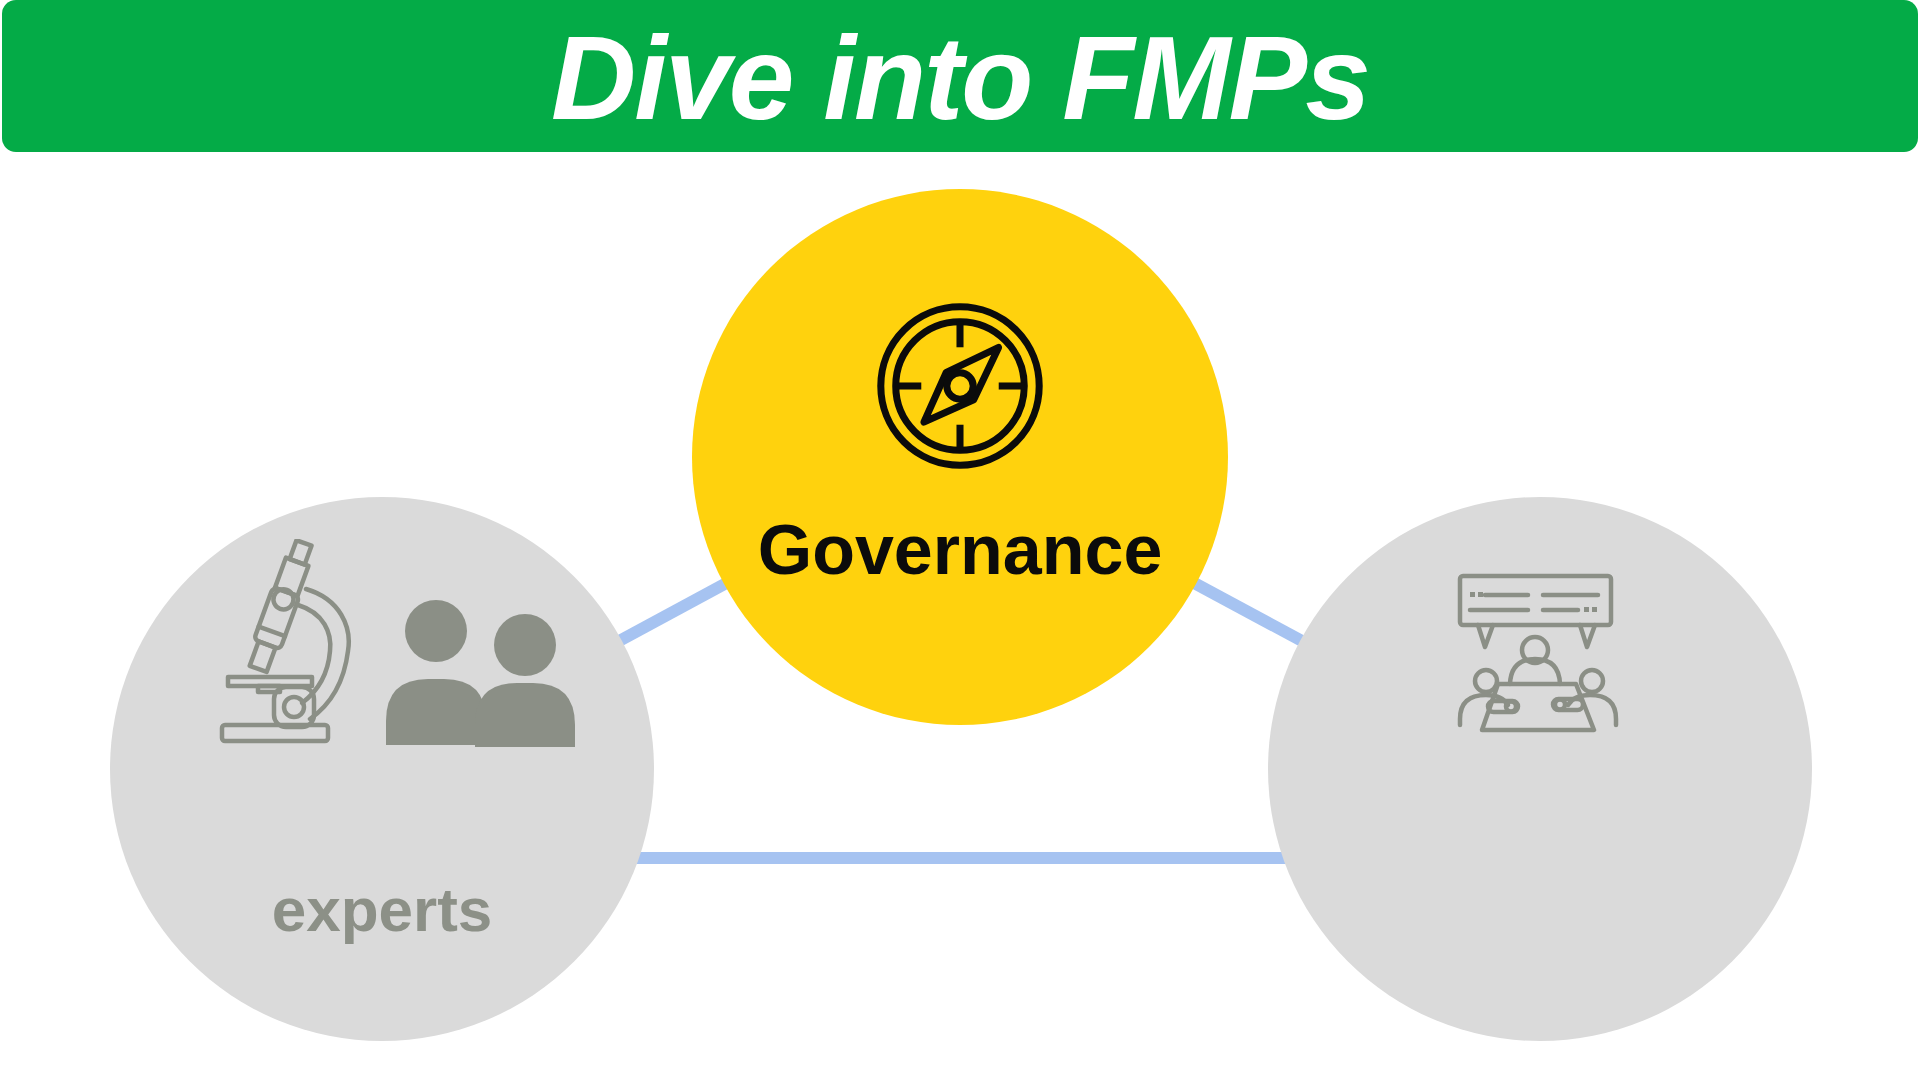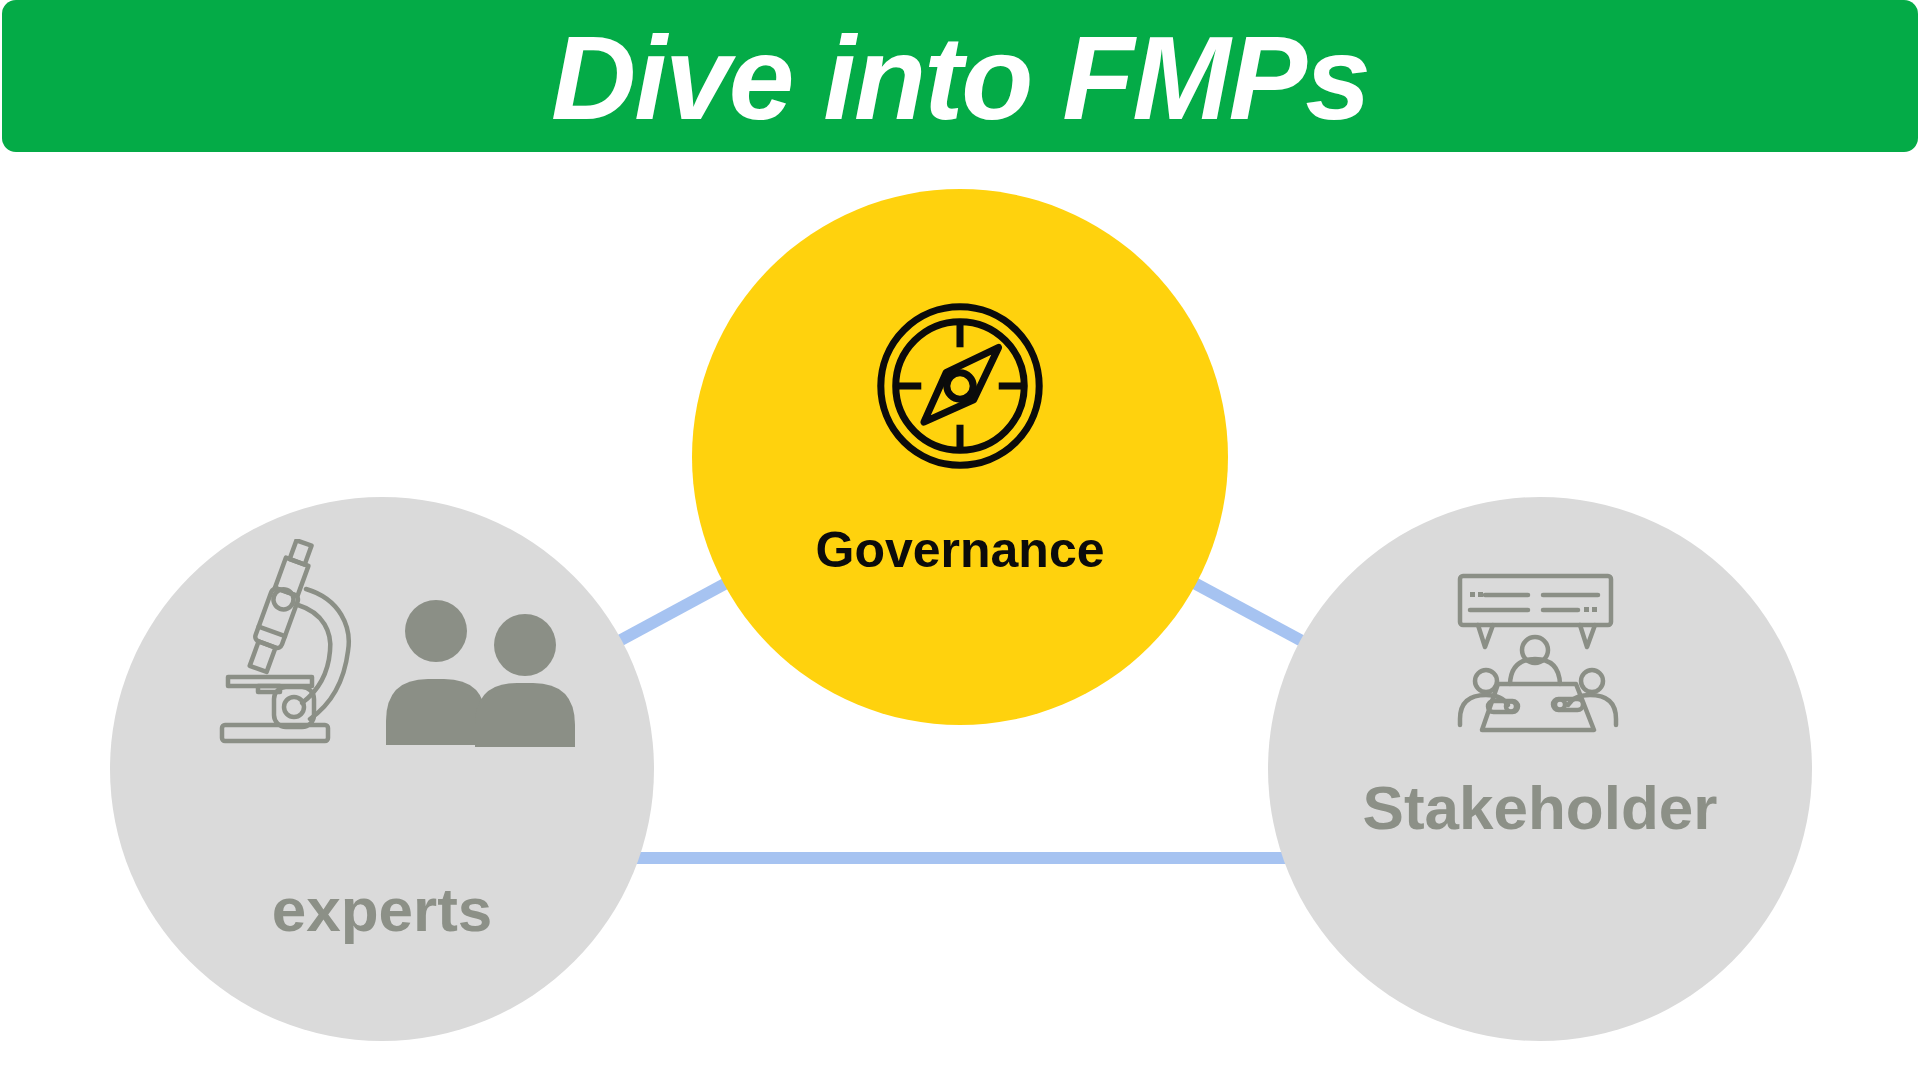--- a/index.html
+++ b/index.html
@@ -22,21 +22,21 @@
   .edge{stroke:#A6C3F1;stroke-width:12;fill:none;}
   
   .node{position:absolute;border-radius:50%;}
   .node-governance{left:692px;top:189px;width:536px;height:536px;background:#FFD20D;}
   .node-partners{left:110px;top:497px;width:544px;height:544px;background:#DADADA;}
   .node-stakeholder{left:1268px;top:497px;width:544px;height:544px;background:#DADADA;}
   .node .label{
     position:absolute;left:0;width:100%;text-align:center;font-weight:bold;
     transform:translateY(-50%);line-height:1;
   }
-  .node-governance .label{top:361px;font-size:50px;color:#0B0B0B;}
+  .node-governance .label{top:361px;font-size:70px;color:#0B0B0B;}
   .node-partners .label,.node-stakeholder .label{font-size:62px;color:#8C9087;}
   .label.l1{top:311px;}
   .label.l2{top:413px;text-align:center;}
   .iconwrap{position:absolute;}
   .compass-pos{left:180px;top:109px;width:176px;height:176px;}
   .microscope-pos{left:108px;top:42px;width:134px;height:206px;}
   .people-pos{left:268px;top:100px;width:212px;height:150px;}
   .meeting-pos{left:186px;top:76px;width:168px;height:178px;}
   .stroke-ico{fill:none;stroke:#8B8F86;stroke-width:4.5;}
   .fill-ico{fill:#8B8F86;stroke:none;}
@@ -140,16 +140,15 @@
         <rect x="99" y="126" width="30" height="11" rx="5.5"></rect>
         <circle cx="106" cy="131.5" r="5"></circle>
       </g>
       <g class="fill-ico">
         <rect x="16" y="19" width="5" height="5"></rect>
         <rect x="24" y="19" width="5" height="5"></rect>
         <rect x="130" y="34" width="5" height="5"></rect>
         <rect x="138" y="34" width="5" height="5"></rect>
       </g>
     </svg>
-    <div class="label l1">Stakeholder</div>
   </div>
 
 </div>
 
 </body></html>

